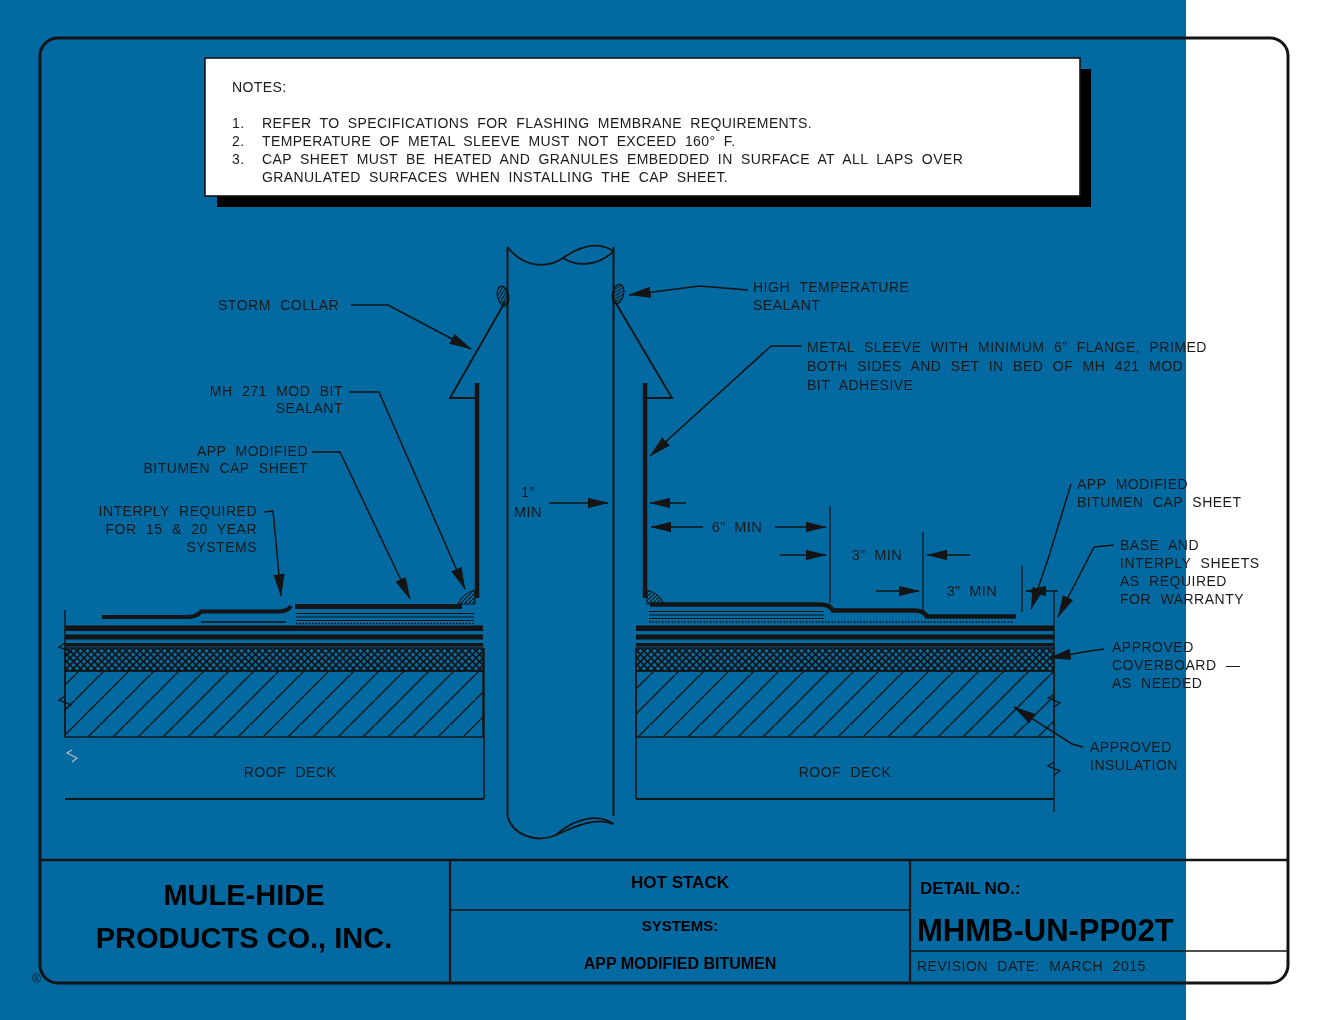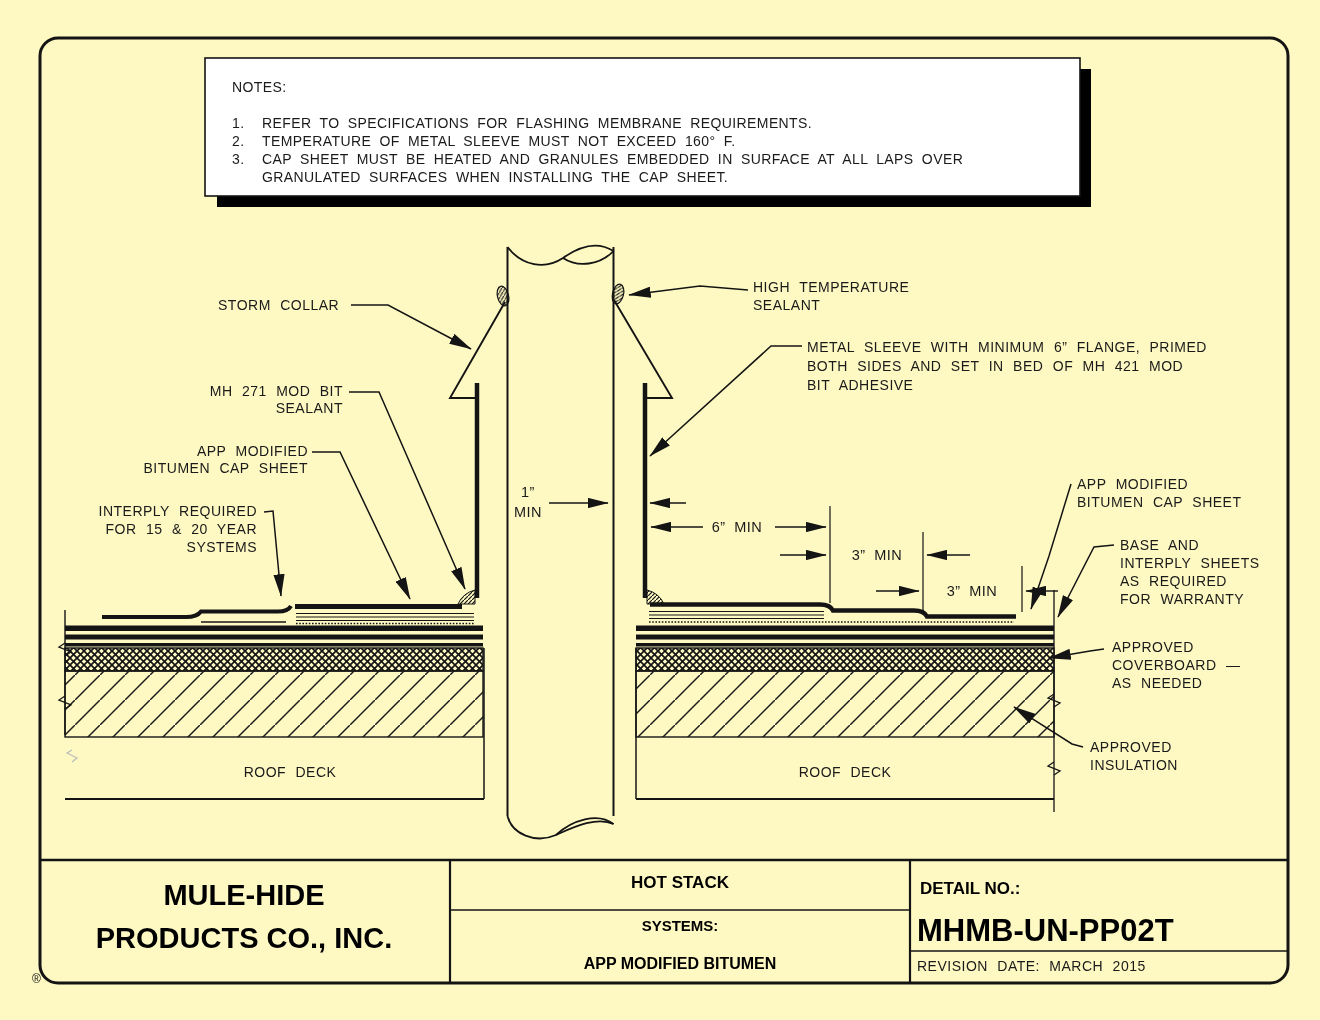--- a/index.html
+++ b/index.html
@@ -1,16 +1,16 @@
 <!DOCTYPE html>
 <html><head>
 <meta charset="utf-8">
 <style>
   html,body{margin:0;padding:0;background:#fff;}
-  .stage{position:relative;width:1320px;height:1020px;background:#fef9c3;font-family:"Liberation Sans",sans-serif;}
+  .stage{position:relative;width:1186px;height:1020px;background:#0369a1;font-family:"Liberation Sans",sans-serif;}
   svg text{fill:#141414;}
   .cad{font-family:"Liberation Sans","DejaVu Sans",sans-serif;font-size:14px;letter-spacing:.5px;word-spacing:5px;fill:#1a1a1a;}
   .cad-notes{font-family:"Liberation Sans","DejaVu Sans",sans-serif;font-size:14px;letter-spacing:.4px;word-spacing:4px;fill:#1a1a1a;}
   .cad-dim{font-family:"Liberation Sans","DejaVu Sans",sans-serif;font-size:14.5px;letter-spacing:.5px;word-spacing:4px;fill:#1a1a1a;}
   .ui-bold{font-family:"Liberation Sans",sans-serif;font-weight:700;fill:#000;}
   .ln{stroke:#141414;fill:none;}
 </style>
 </head>
 <body>
 

